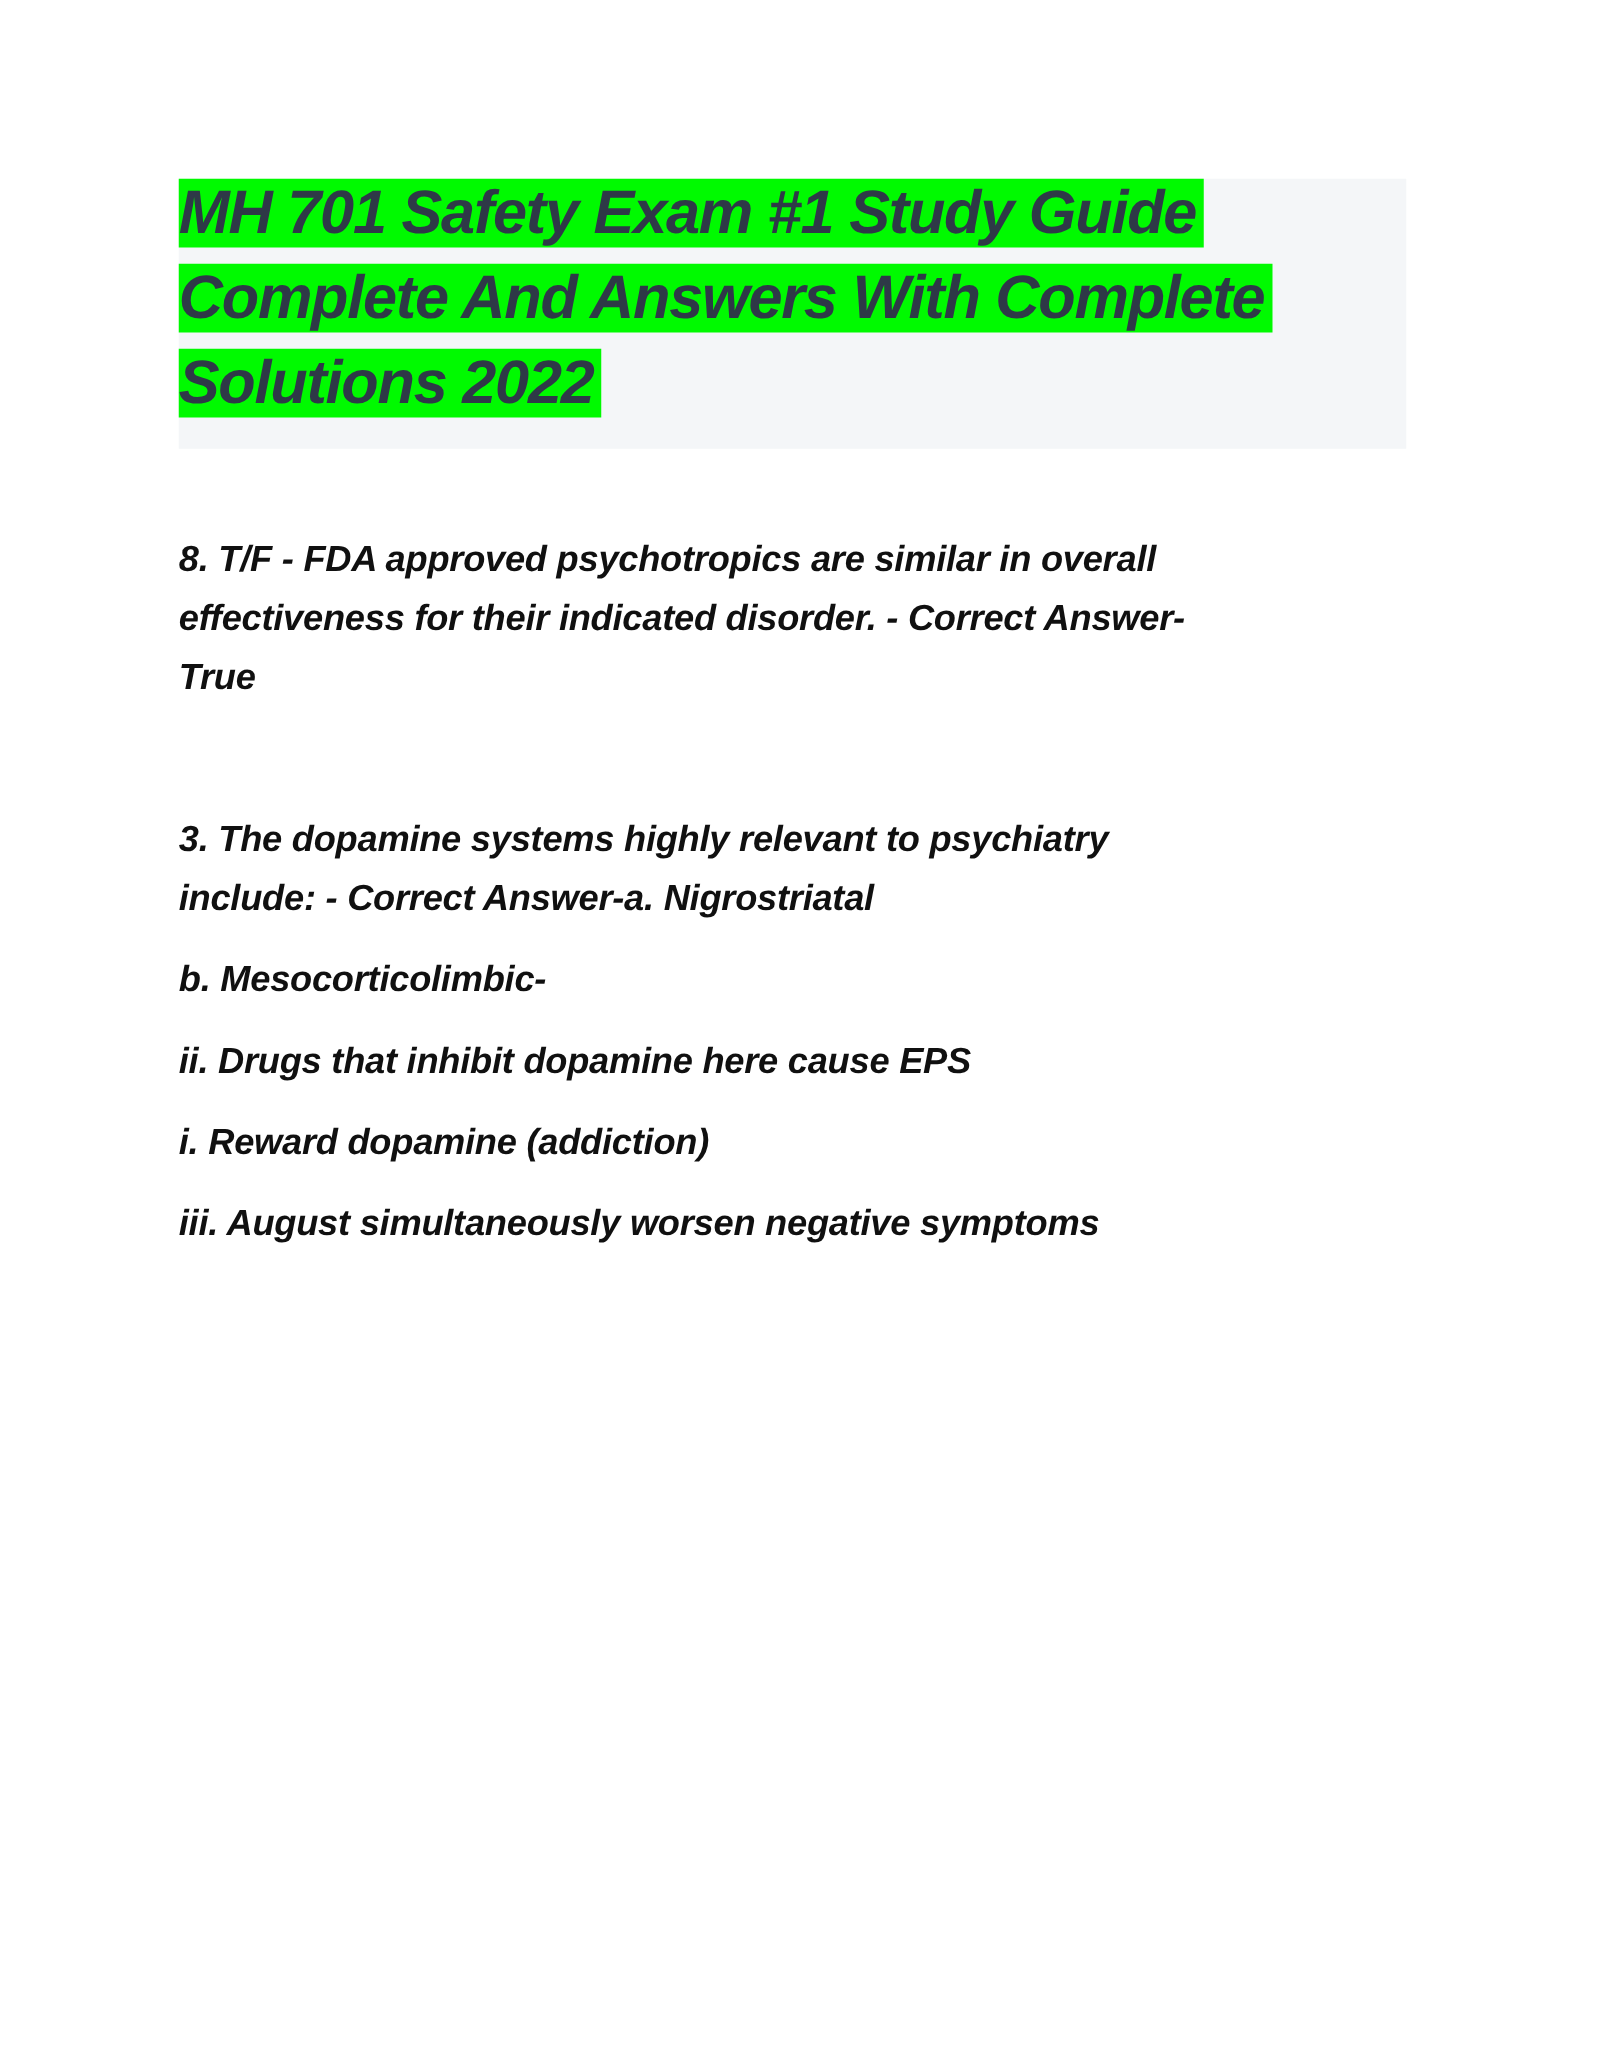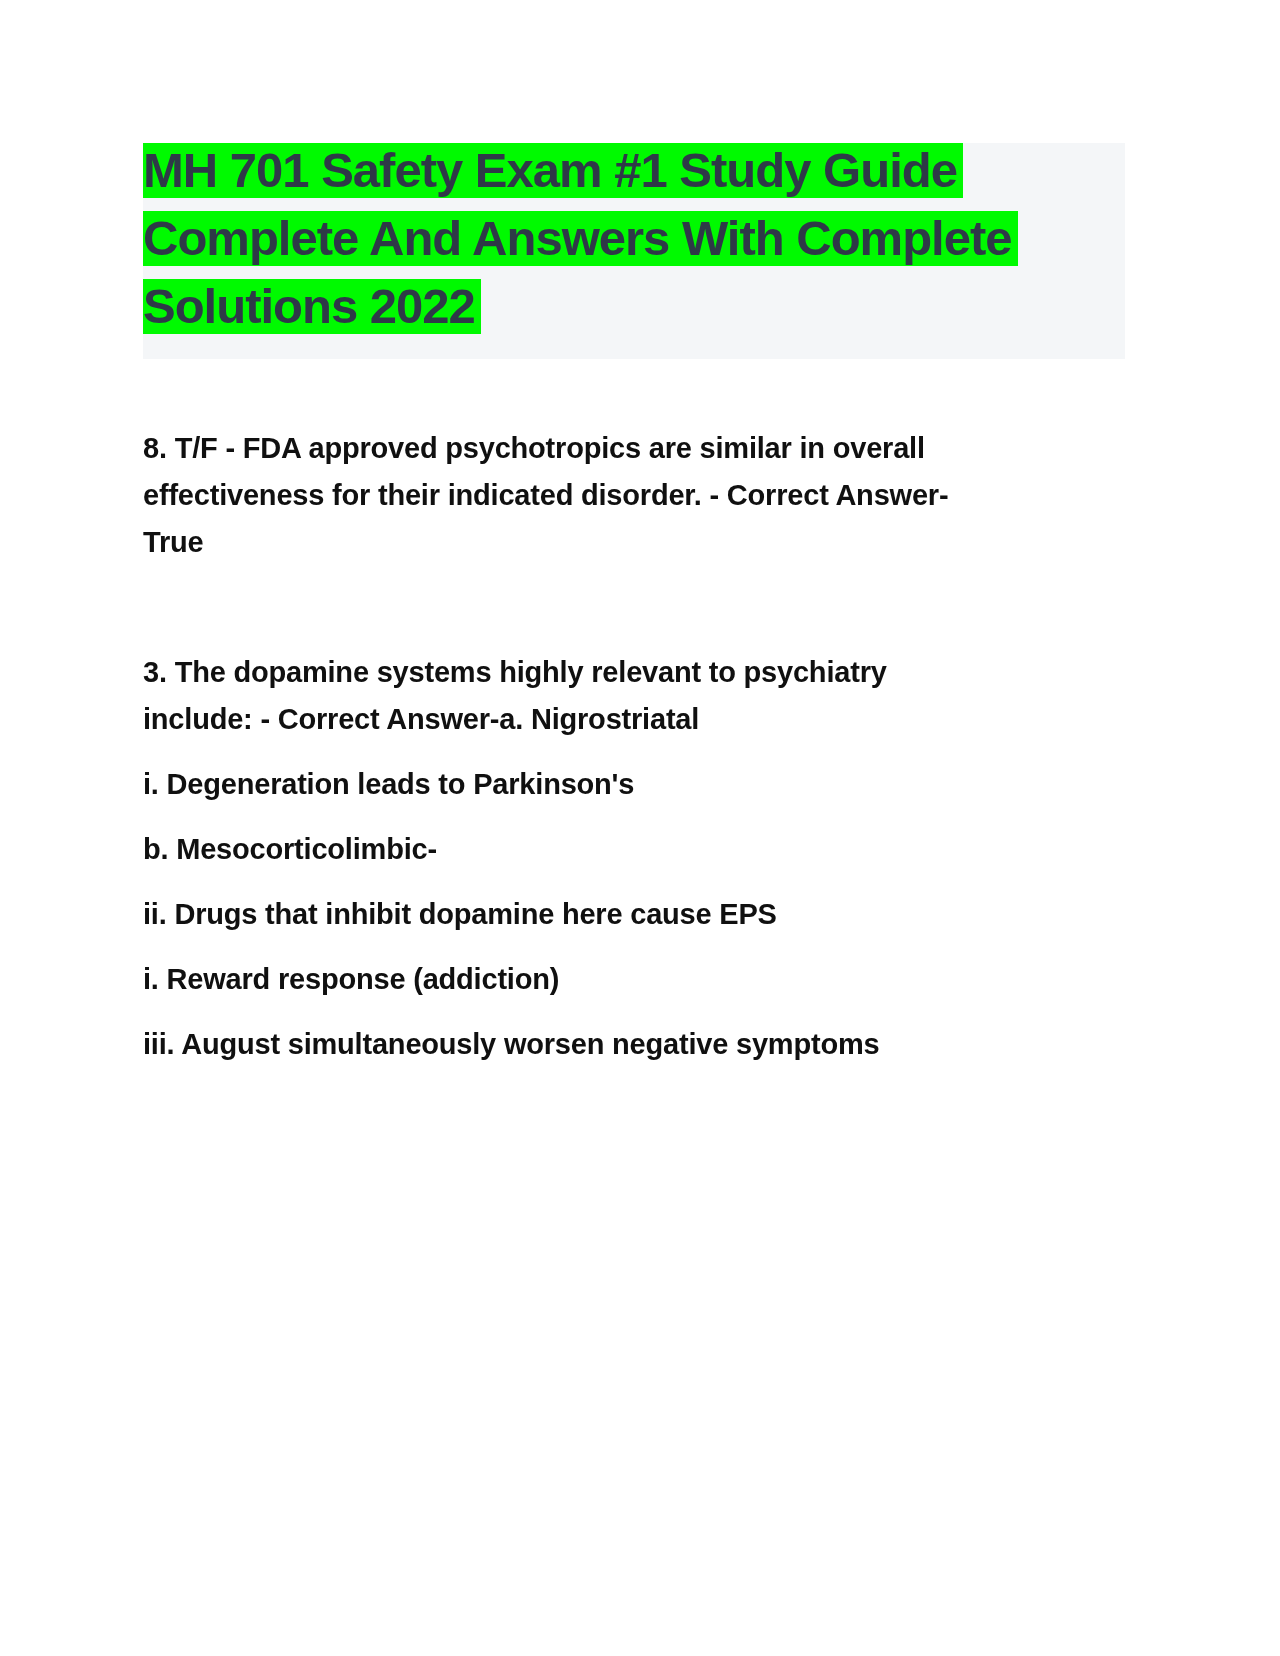--- a/index.html
+++ b/index.html
@@ -16,20 +16,21 @@
     height: 1656px;
     background: var(--page_bg);
     font-family: "Liberation Sans", sans-serif;
   }
   .page {
     position: relative;
     width: 1280px;
     height: 1244px;
     background: var(--page_bg);
     overflow: hidden;
+    font-style: italic;
   }
   .title-block {
     position: absolute;
     left: 143px;
     top: 143px;
     width: 982px;
     background: var(--title_block_bg);
     padding: 0 0 12px 0;
   }
   .title-line {
@@ -83,20 +84,19 @@
   </div>
 
   <div class="content">
       <p class="para"></p>
       <p class="para">8. T/F - FDA approved psychotropics are similar in overall
 effectiveness for their indicated disorder. - Correct Answer-
 True</p>
       <p class="para"></p>
       <p class="para">3. The dopamine systems highly relevant to psychiatry
 include: - Correct Answer-a. Nigrostriatal</p>
-      <p class="para">i. Degeneration leads to Parkinson's</p>
       <p class="para">b. Mesocorticolimbic-</p>
       <p class="para">ii. Drugs that inhibit dopamine here cause EPS</p>
-      <p class="para">i. Reward response (addiction)</p>
+      <p class="para">i. Reward dopamine (addiction)</p>
       <p class="para">iii. August simultaneously worsen negative symptoms</p>
     </div>
 
 </div>
 
 </body></html>

